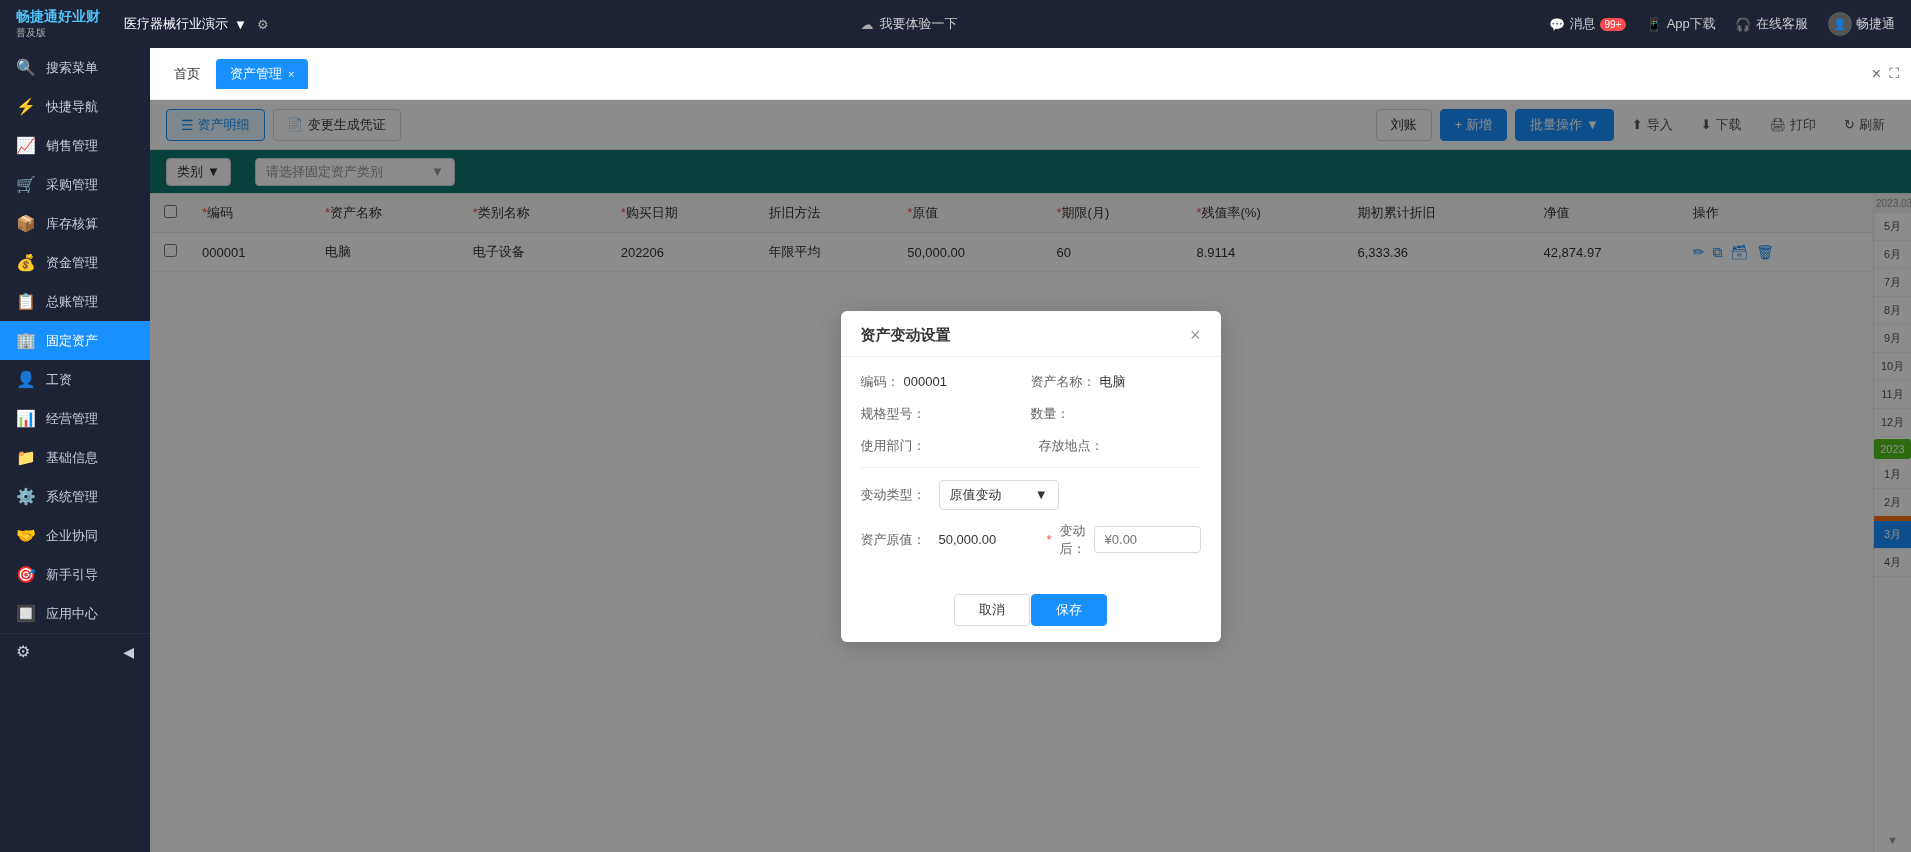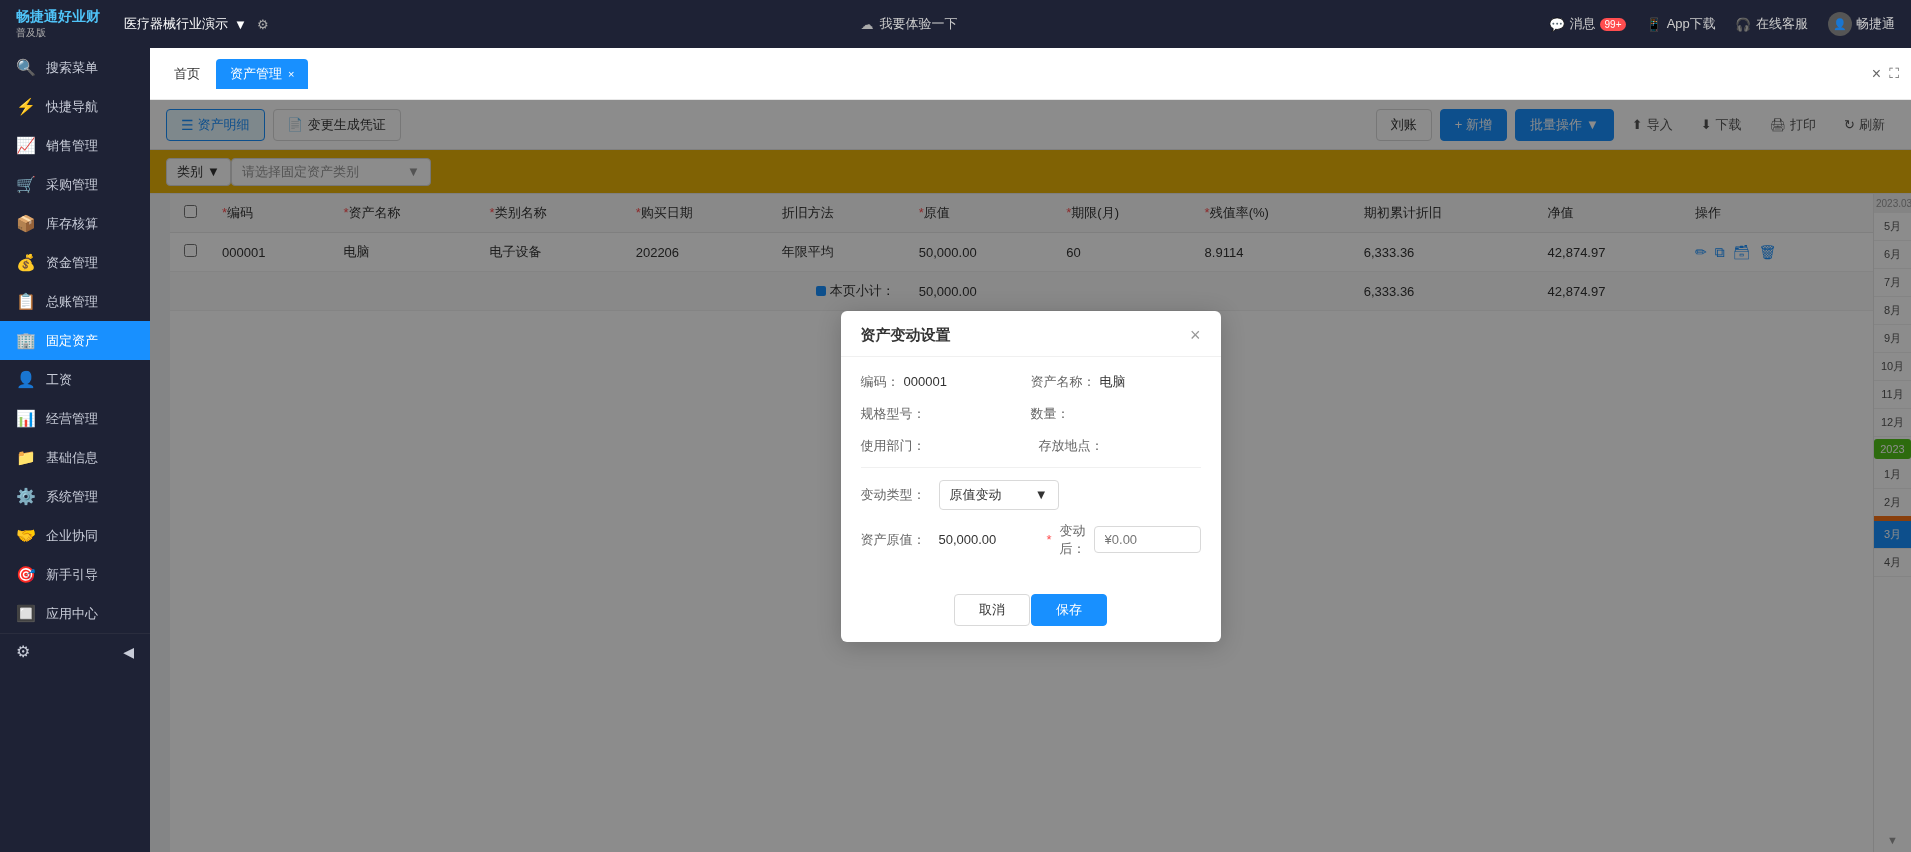--- a/index.html
+++ b/index.html
@@ -173,32 +173,32 @@
               <span>🖨</span>
               <span>打印</span>
             </div>
             <div style="display:flex;align-items:center;gap:4px;padding:6px 10px;cursor:pointer;color:#555;font-size:13px;">
               <span>↻</span>
               <span>刷新</span>
             </div>
           </div>
         </div>
 
-        <div style="height:44px;background:#eab308;display:flex;align-items:center;padding:0 16px;gap:0;border-bottom:1px solid #e8e8e8;flex-shrink:0;">
+        <div style="height:44px;background:#0f766e;display:flex;align-items:center;padding:0 16px;gap:24px;border-bottom:1px solid #e8e8e8;flex-shrink:0;">
           <div style="display:flex;align-items:center;gap:4px;border:1px solid #d9d9d9;border-radius:4px;padding:4px 10px;background:#fff;cursor:pointer;font-size:13px;color:#333;">
             <span>类别</span>
             <span>▼</span>
           </div>
           <div style="display:flex;align-items:center;gap:4px;border:1px solid #d9d9d9;border-radius:4px;padding:4px 10px;background:#fff;cursor:pointer;font-size:13px;color:#999;min-width:200px;">
             <span>请选择固定资产类别</span>
             <span style="margin-left:auto;">▼</span>
           </div>
         </div>
 
-        <div style="flex:1;display:flex;overflow:hidden;margin-left:20px;">
+        <div style="flex:1;display:flex;overflow:hidden;">
           <div style="flex:1;display:flex;flex-direction:column;overflow:hidden;">
 
             <div style="flex:1;overflow:auto;background:#fff;">
               <table>
                 <thead>
                   <tr>
                     <th style="width:40px;text-align:center;">
                       <input type="checkbox" style="">
                     </th>
                     <th><span style="color:#ff4d4f;">*</span>编码</th>
@@ -229,35 +229,20 @@
                     <td>42,874.97</td>
                     <td>
                       <div style="display:flex;gap:8px;">
                         <span style="cursor:pointer;color:#1890ff;font-size:14px;">✏</span>
                         <span style="cursor:pointer;color:#1890ff;font-size:14px;">⧉</span>
                         <span style="cursor:pointer;color:#1890ff;font-size:14px;">🗃</span>
                         <span style="cursor:pointer;color:#1890ff;font-size:14px;">🗑</span>
                       </div>
                     </td>
                   </tr>
-                  <tr class="subtotal-row">
-                    <td></td>
-                    <td colspan="5" style="text-align:right;">
-                      <span style="display:inline-flex;align-items:center;gap:4px;">
-                        <span style="width:10px;height:10px;background:#1890ff;display:inline-block;border-radius:2px;"></span>
-                        <span>本页小计：</span>
-                      </span>
-                    </td>
-                    <td>50,000.00</td>
-                    <td></td>
-                    <td></td>
-                    <td>6,333.36</td>
-                    <td>42,874.97</td>
-                    <td></td>
-                  </tr>
                 </tbody>
               </table>
             </div>
 
           </div>
 
           <div style="width:38px;background:#fff;border-left:1px solid #e8e8e8;display:flex;flex-direction:column;align-items:center;font-size:11px;overflow:hidden;flex-shrink:0;">
             <div style="background:#f0f0f0;color:#999;padding:4px 2px;text-align:center;font-size:10px;width:100%;white-space:nowrap;">2023.03</div>
             <div style="padding:6px 2px;text-align:center;cursor:pointer;color:#555;font-size:11px;width:100%;border-bottom:1px solid #f0f0f0;">5月</div>
             <div style="padding:6px 2px;text-align:center;cursor:pointer;color:#555;font-size:11px;width:100%;border-bottom:1px solid #f0f0f0;">6月</div>

